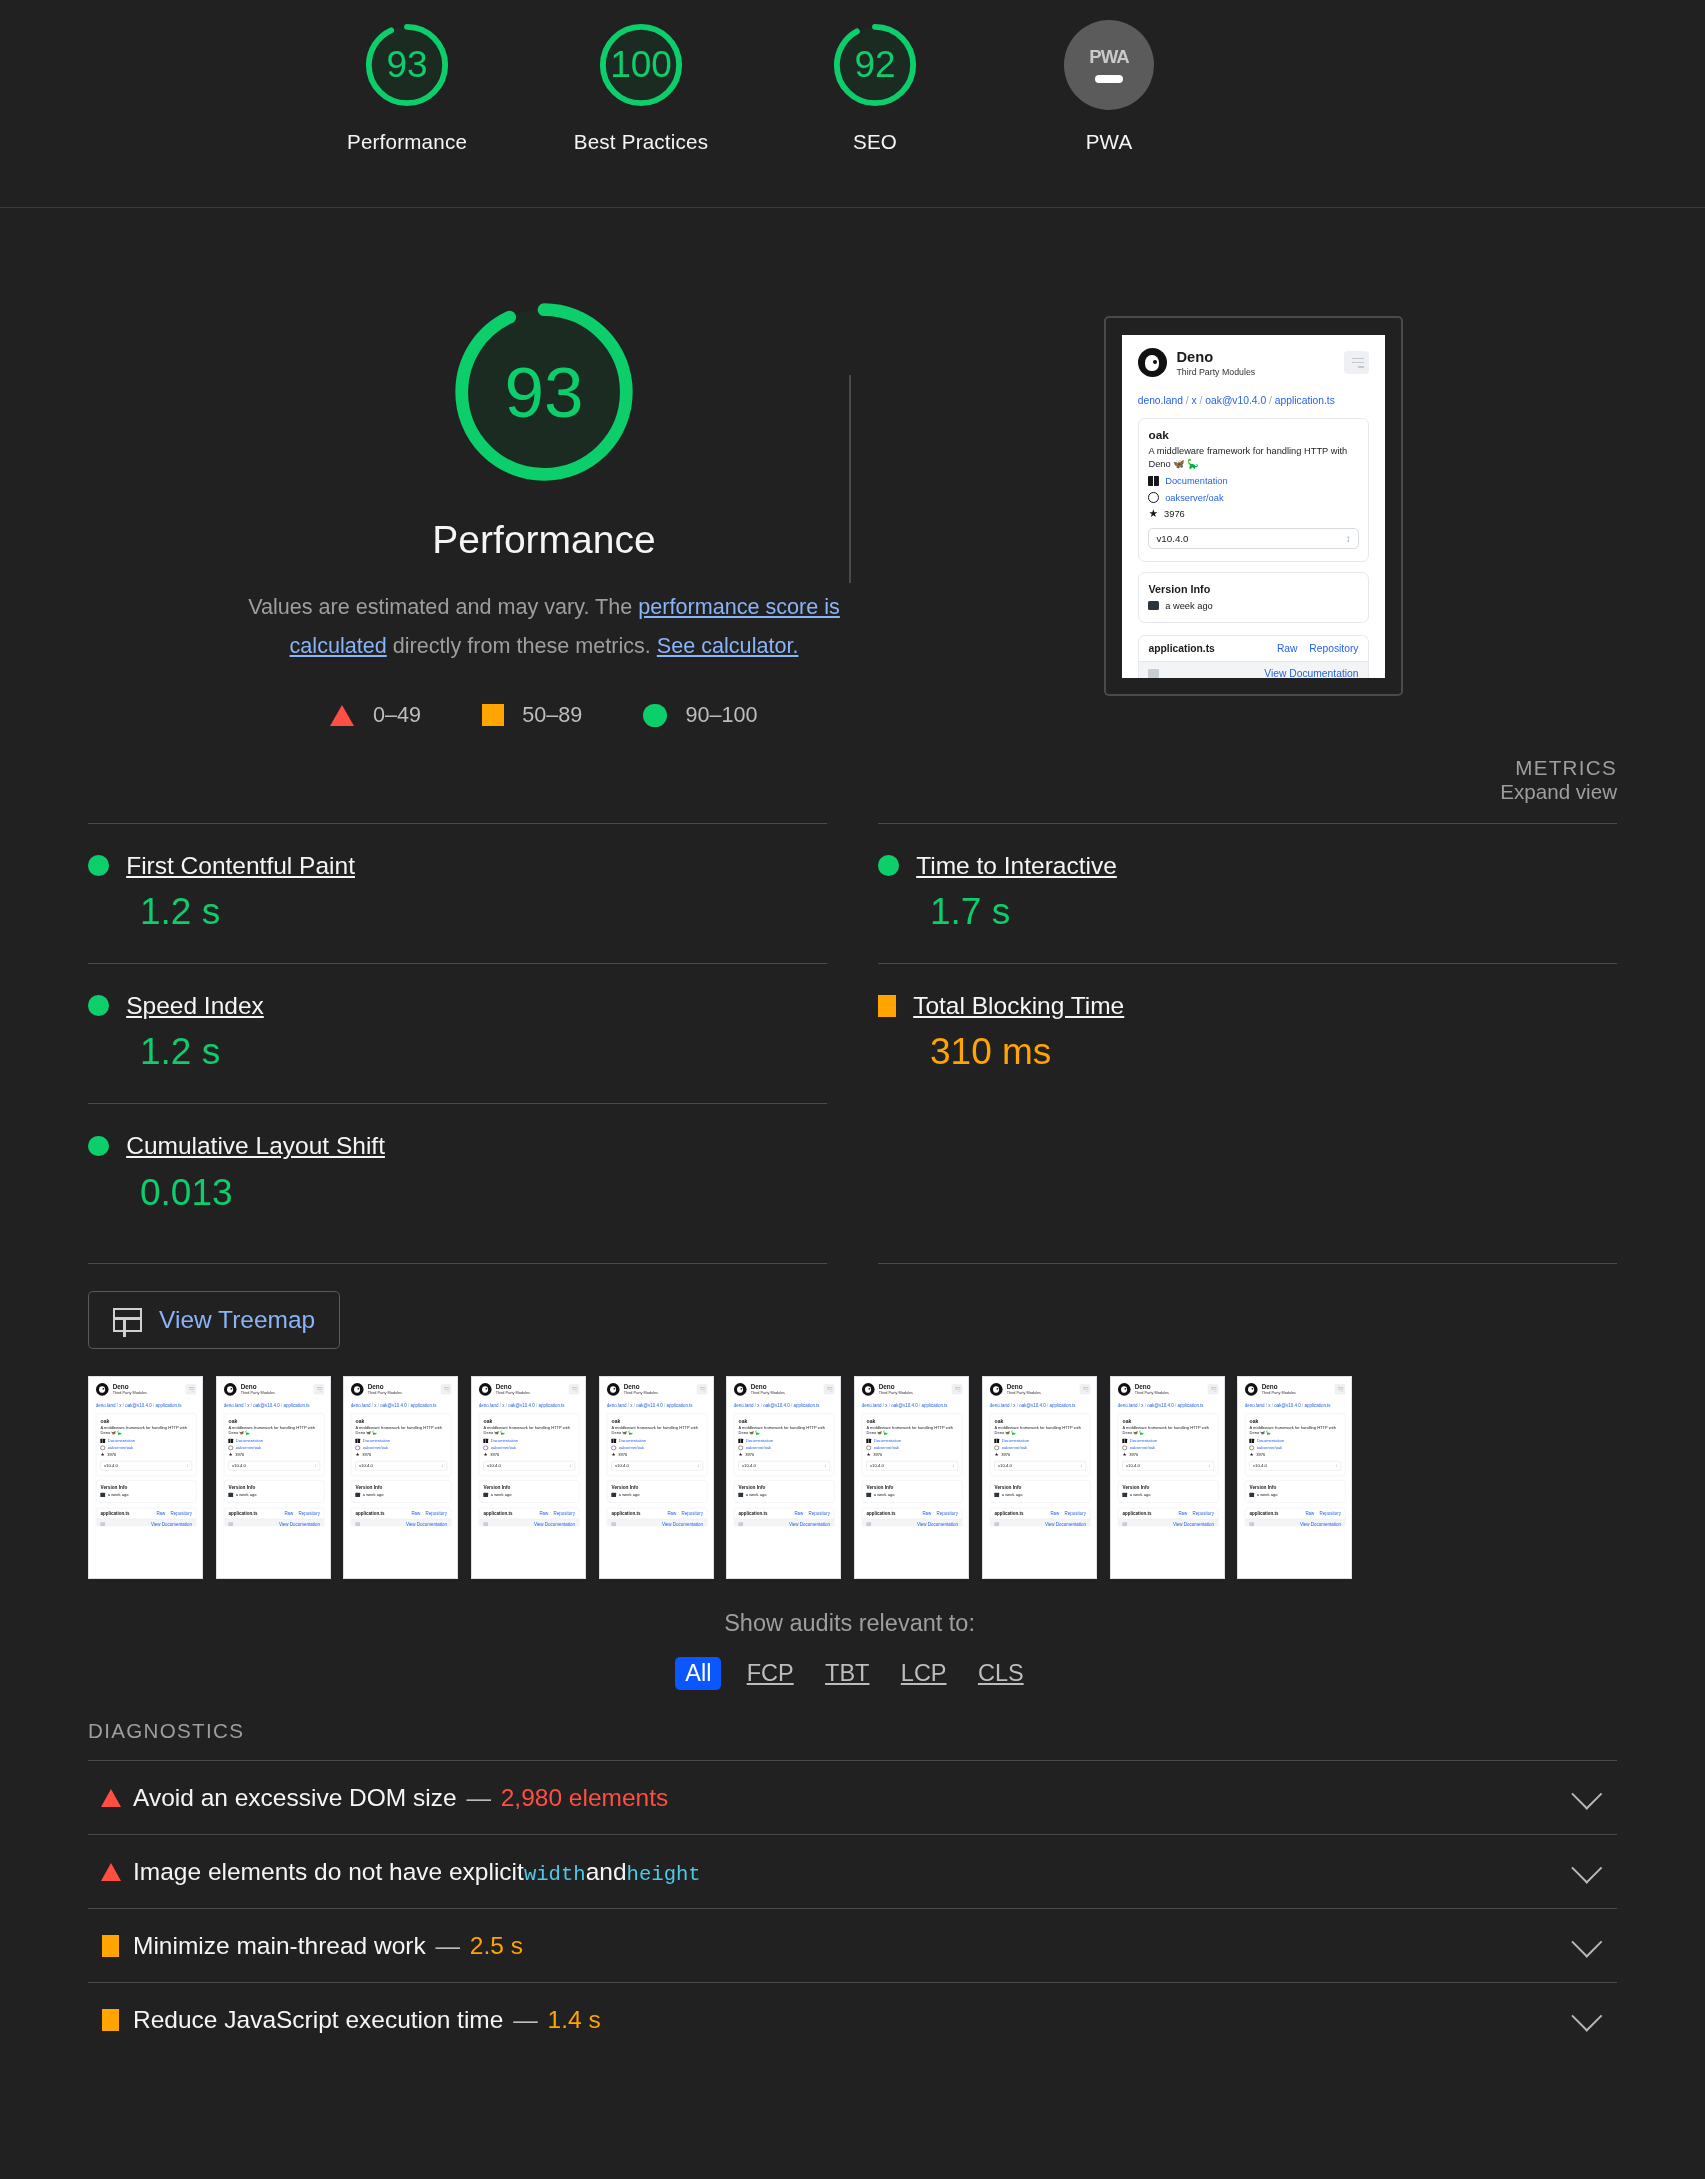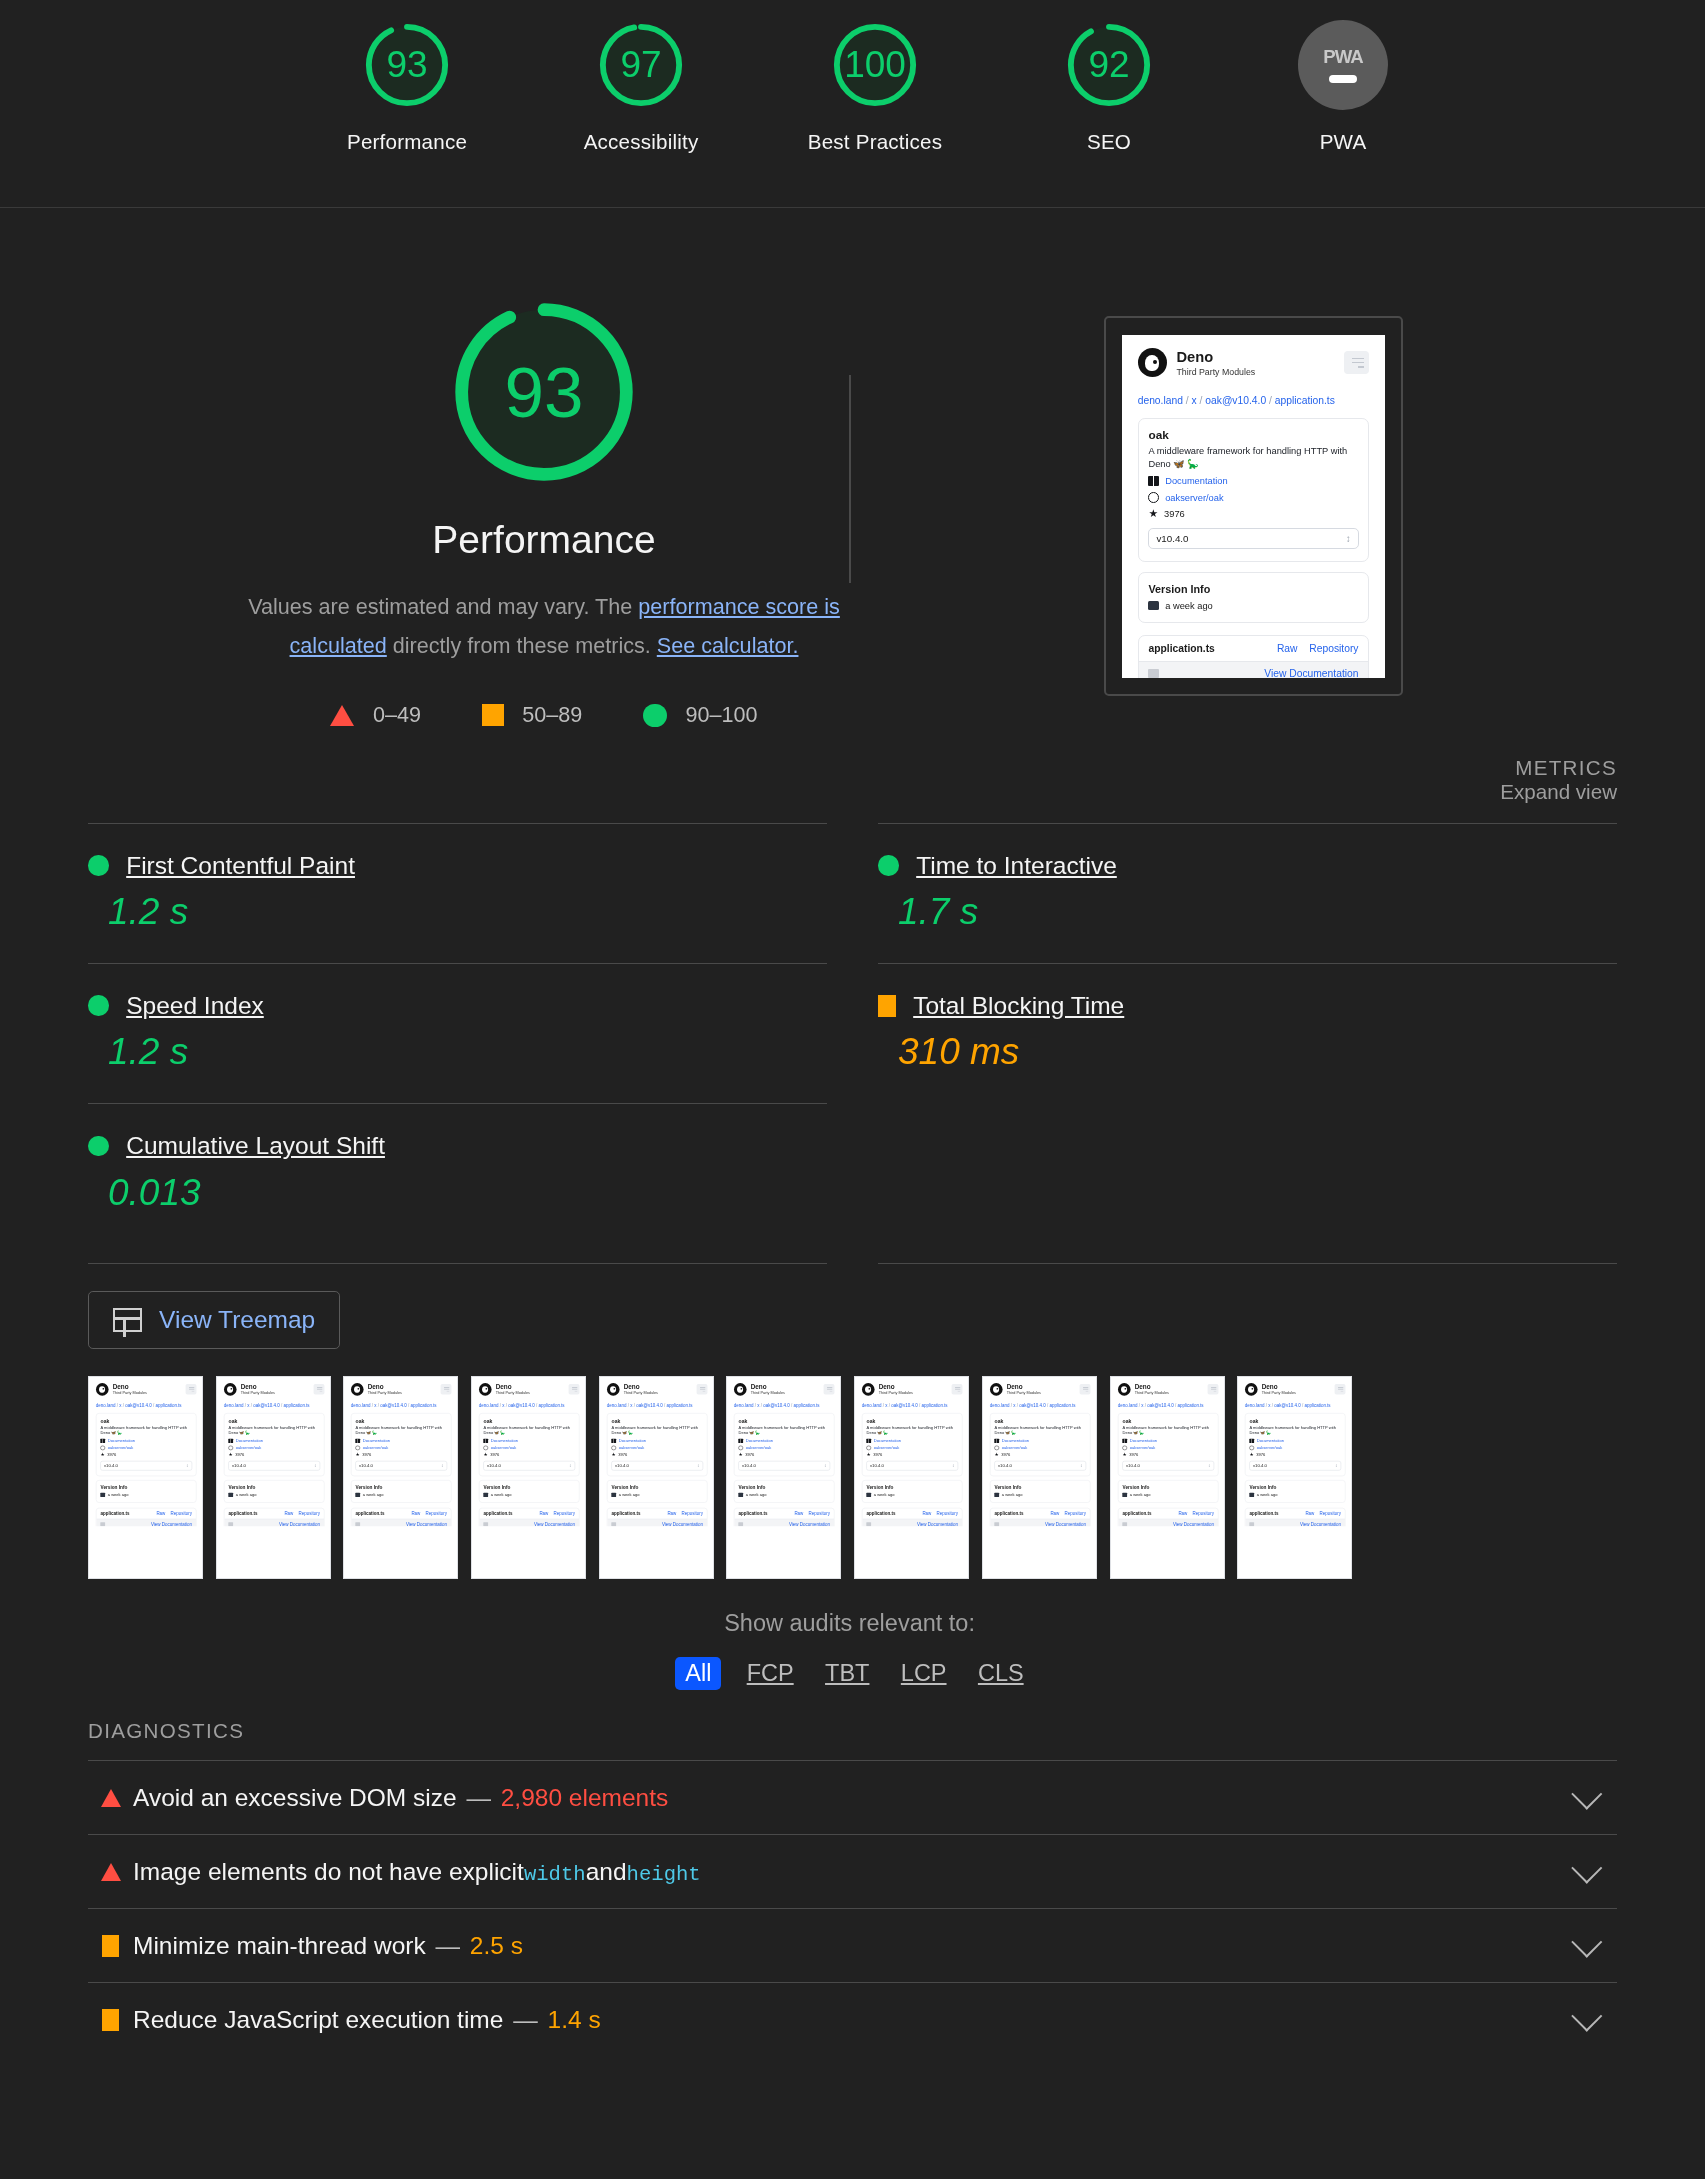--- a/index.html
+++ b/index.html
@@ -233,21 +233,21 @@
   }
   .metric:first-child, .metric:nth-child(2) { border-top: 1px solid #4a4a4a; }
   .metric-top { display: flex; align-items: center; gap: 17.6px; }
   .m-dot { width: 20.6px; height: 20.6px; border-radius: 50%; background: #0CCE6B; flex:none; }
   .m-sq { width: 17.6px; height: 21.6px; background: #FFA400; flex:none; }
   .m-tri {
     width:0;height:0;border-left:10.8px solid transparent;border-right:10.8px solid transparent;
     border-bottom:18.6px solid #FF4E42; flex:none;
   }
   .m-name { font-size: 24.5px; color: #f5f5f5; text-decoration: underline; }
-  .m-val { margin-top: 13.7px; margin-left: 20px; font-size: 37px; line-height: 1; font-style: italic; }
+  .m-val { margin-top: 13.7px; margin-left: 52px; font-size: 37px; line-height: 1; }
   .m-val.pass { color: #0CCE6B; }
   .m-val.avg  { color: #FFA400; }
   .metrics-grid-bottomline { border-top: 1px solid #4a4a4a; }
 
   
   .treemap-row { padding-top: 27.4px; }
   .treemap-btn {
     display: inline-flex; align-items: center; gap: 17.6px;
     border: 1px solid #5a5a5a; border-radius: 4.9px;
     padding: 13.7px 23.5px;
@@ -326,30 +326,20 @@
 <div class="topbar" id="topbar">
     <a class="gauge-chip" href="#">
       <span class="mini-gauge">
         <svg width="90" height="90" viewBox="0 0 92 92">
           <circle cx="46" cy="46" r="39" fill="#1c2b21"></circle>
           <circle cx="46" cy="46" r="39" fill="none" stroke="#0CCE6B" stroke-width="6" stroke-linecap="round" transform="rotate(-90 46 46)" stroke-dasharray="227.8911310914036 245.04422698000386"></circle>
         </svg>
         <span class="num" style="color:#0CCE6B">93</span>
       </span>
       <span class="chip-label">Performance</span>
-    </a>
-    <a class="gauge-chip" href="#">
-      <span class="mini-gauge">
-        <svg width="90" height="90" viewBox="0 0 92 92">
-          <circle cx="46" cy="46" r="39" fill="#1c2b21"></circle>
-          <circle cx="46" cy="46" r="39" fill="none" stroke="#0CCE6B" stroke-width="6" stroke-linecap="round" transform="rotate(-90 46 46)" stroke-dasharray="237.69290017060374 245.04422698000386"></circle>
-        </svg>
-        <span class="num" style="color:#0CCE6B">97</span>
-      </span>
-      <span class="chip-label">Accessibility</span>
     </a>
     <a class="gauge-chip" href="#">
       <span class="mini-gauge">
         <svg width="90" height="90" viewBox="0 0 92 92">
           <circle cx="46" cy="46" r="39" fill="#1c2b21"></circle>
           <circle cx="46" cy="46" r="39" fill="none" stroke="#0CCE6B" stroke-width="6" stroke-linecap="round" transform="rotate(-90 46 46)" stroke-dasharray="245.04422698000386 245.04422698000386"></circle>
         </svg>
         <span class="num" style="color:#0CCE6B">100</span>
       </span>
       <span class="chip-label">Best Practices</span>

